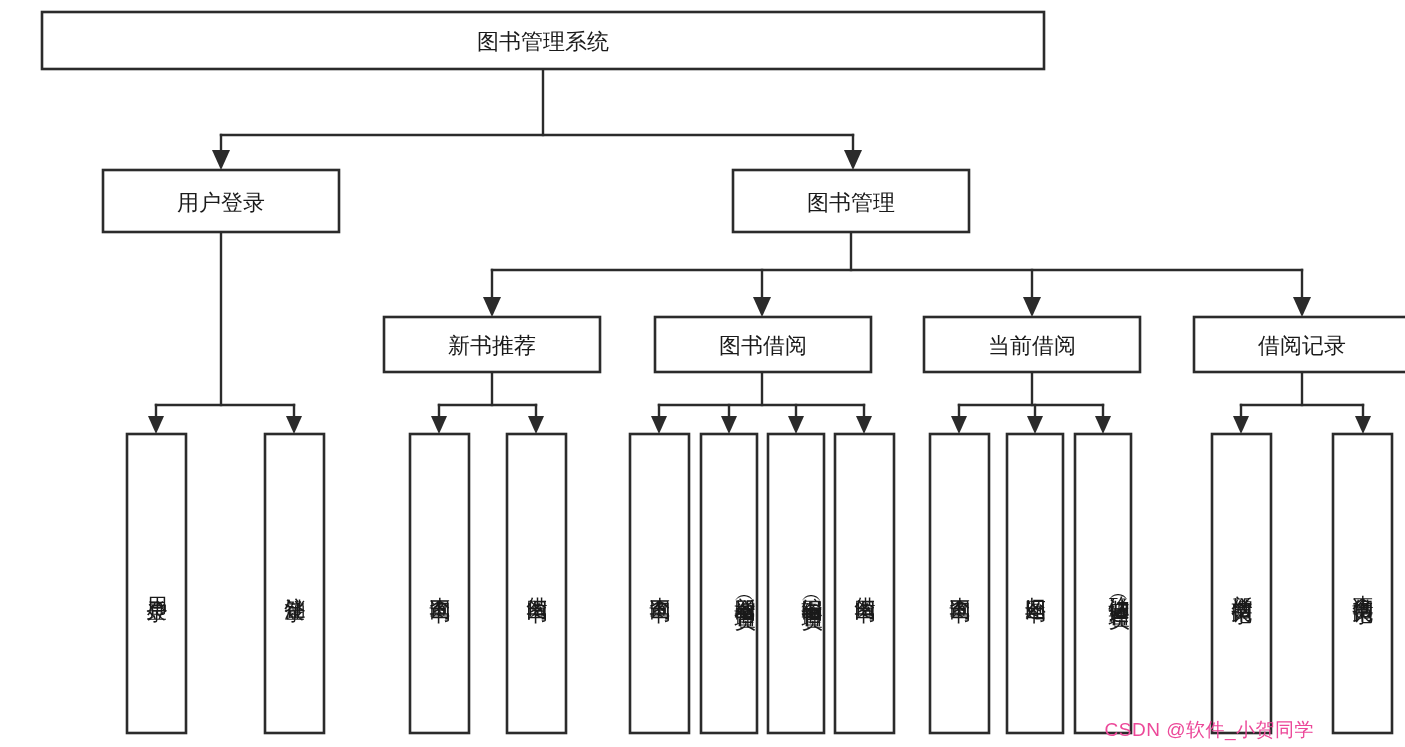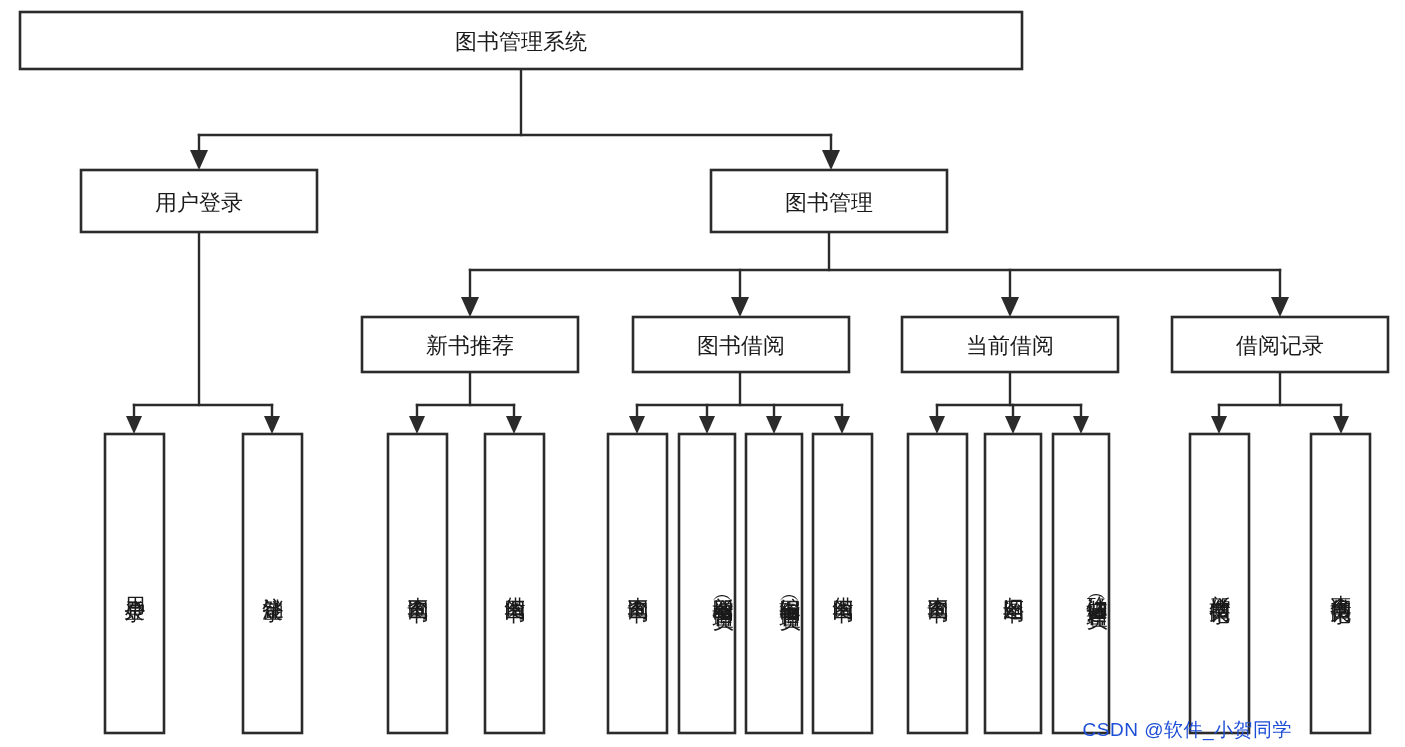--- a/index.html
+++ b/index.html
@@ -11,20 +11,21 @@
     width: 1405px;
     height: 747px;
     font-family: "Liberation Sans", "DejaVu Sans", sans-serif;
     overflow: hidden;
     position: relative;
   }
   #diagram-root {
     position: relative;
     width: 1300px;
     height: 747px;
+    margin-left: 22px;
   }
   svg.diagram {
     position: absolute;
     top: 0;
     left: 0;
     width: 1405px;
     height: 747px;
     display: block;
   }
   .node-box {
@@ -65,21 +66,21 @@
     justify-content: center;
     white-space: nowrap;
     pointer-events: none;
   }
   .watermark {
     position: absolute;
     right: 8px;
     bottom: 4px;
     font-family: "Liberation Sans", "DejaVu Sans", sans-serif;
     font-size: 19px;
-    color: #1d4ed8;
+    color: #ec4899;
     letter-spacing: 0.5px;
     white-space: nowrap;
   }
 </style>
 </head>
 <body>
 
 <div id="diagram-root">
 
   <svg class="diagram" viewBox="0 0 1405 747">

